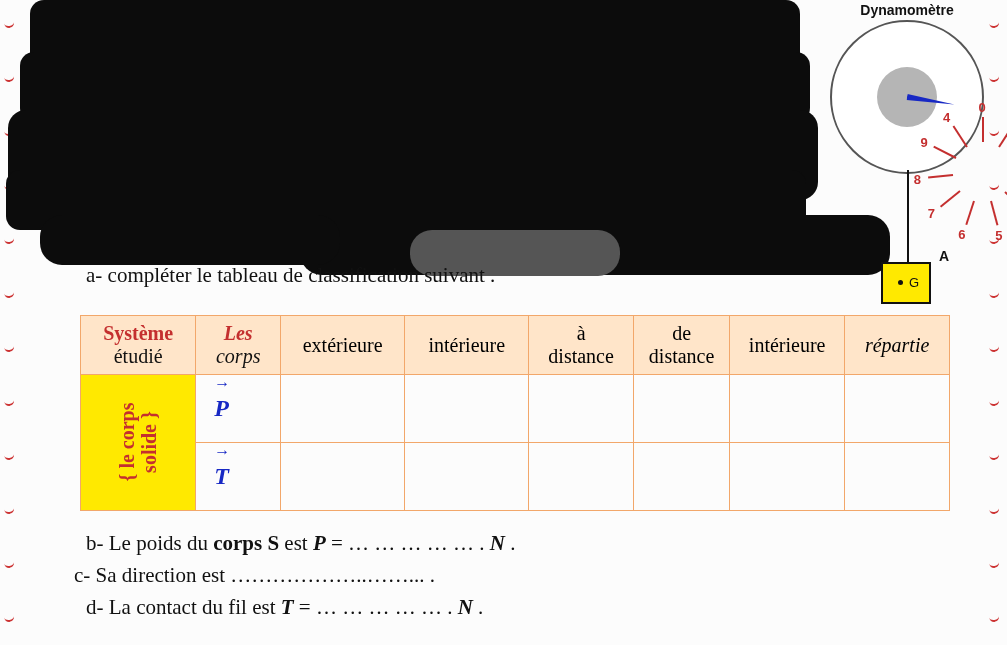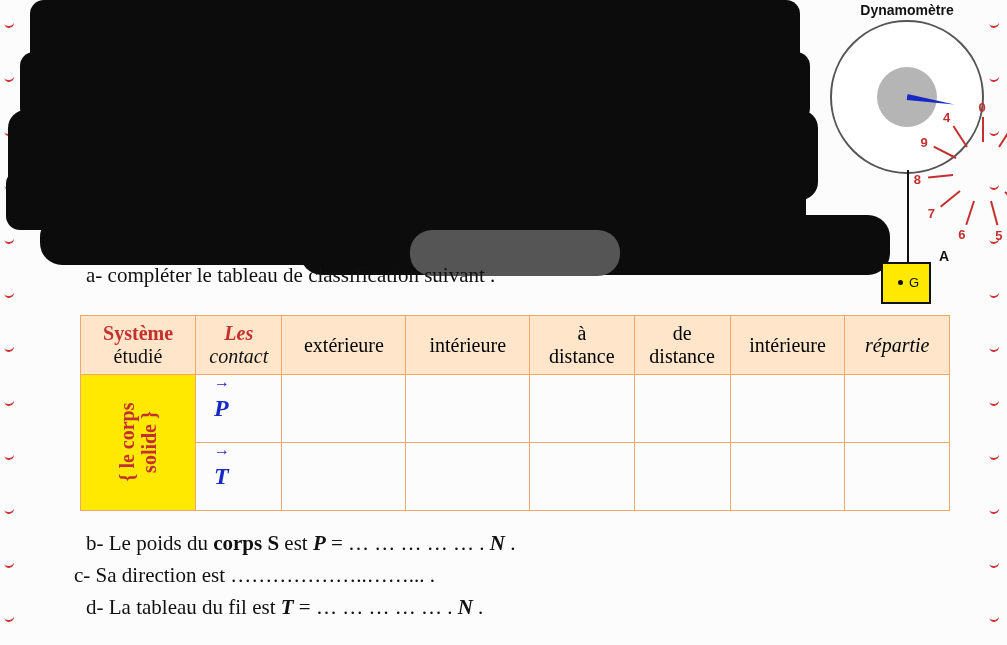--- a/index.html
+++ b/index.html
@@ -299,21 +299,21 @@
 
 <table class="tbl">
   <tbody>
       <tr>
     <th style="width:110px;">
       <span class="hdr-red">Système</span><br>
       <span class="hdr-blk">étudié</span>
     </th>
     <th style="width:80px;font-style:italic;">
       <span class="hdr-red">Les</span><br>
-      <span class="hdr-blk">contact</span>
+      <span class="hdr-blk">corps</span>
     </th>
     <th style="width:120px;"><span>extérieure</span></th>
     <th style="width:120px;"><span>intérieure</span></th>
     <th style="width:100px;">
       <span>à</span><br>
       <span>distance</span>
     </th>
     <th style="width:90px;">
       <span>de</span><br>
       <span>distance</span>
@@ -352,14 +352,14 @@
     <td></td>
   </tr>
 </tbody>
   </table>
 
 <div class="textline" style="left:86px; top:531px;">
   <span>b- Le poids du </span><span class="bold">corps S</span><span>  est   </span><span class="bold ital">P</span><span> =  … … … … … . </span><span class="bold ital">N</span><span>    .</span>
 </div>
 <div class="textline" style="left:74px; top:563px;">c- Sa direction est    ………………..……... .</div>
 <div class="textline" style="left:86px; top:595px;">
-  <span>d- La tableau du fil est   </span><span class="bold ital">T</span><span> =  … … … … … . </span><span class="bold ital">N</span><span>    .</span>
+  <span>d- La contact du fil est   </span><span class="bold ital">T</span><span> =  … … … … … . </span><span class="bold ital">N</span><span>    .</span>
 </div>
 
 </body></html>

